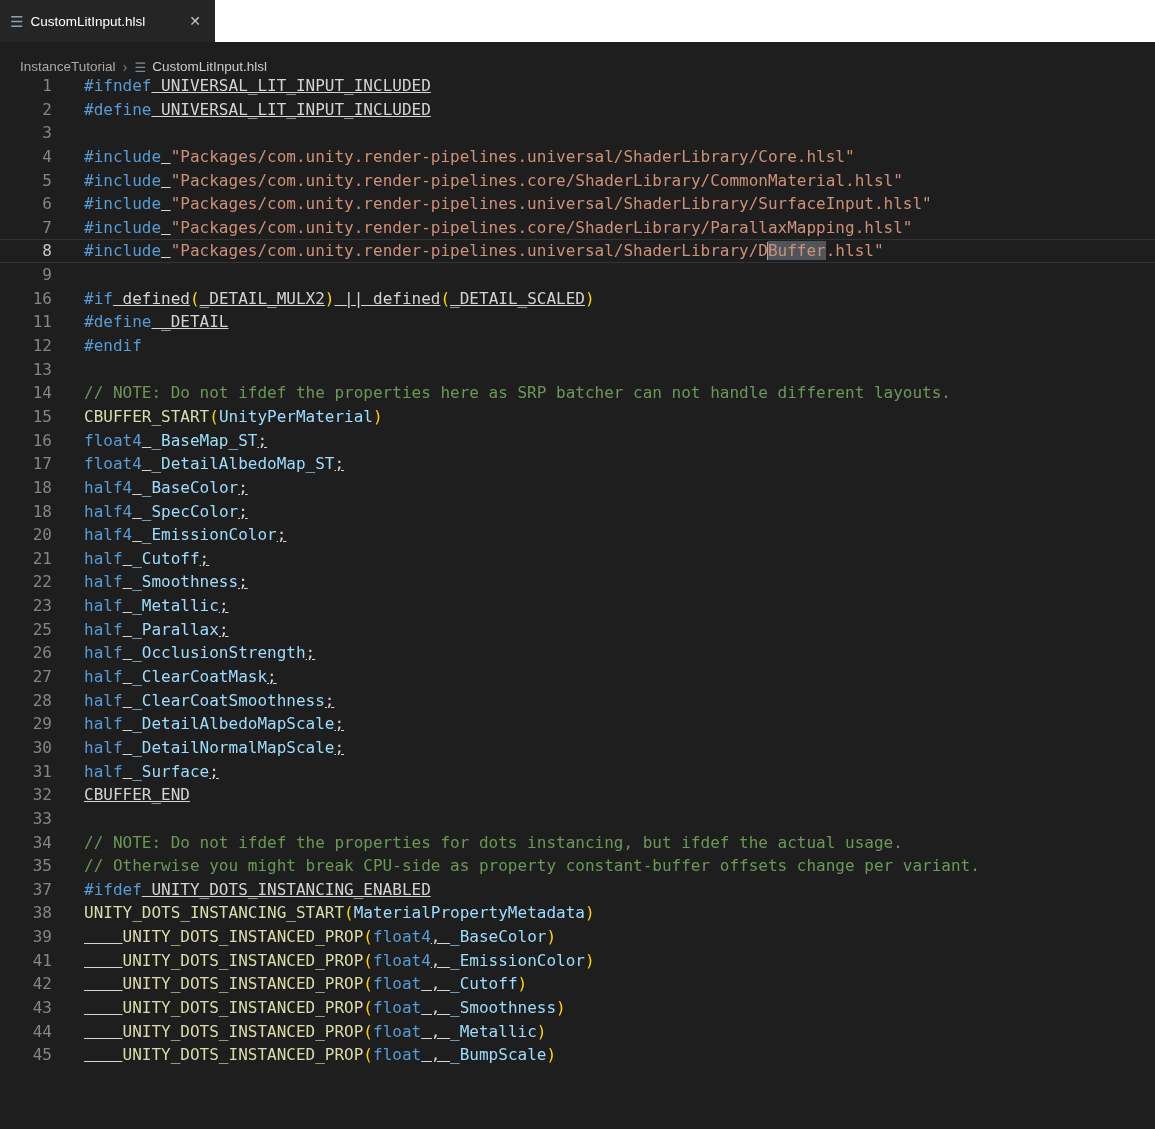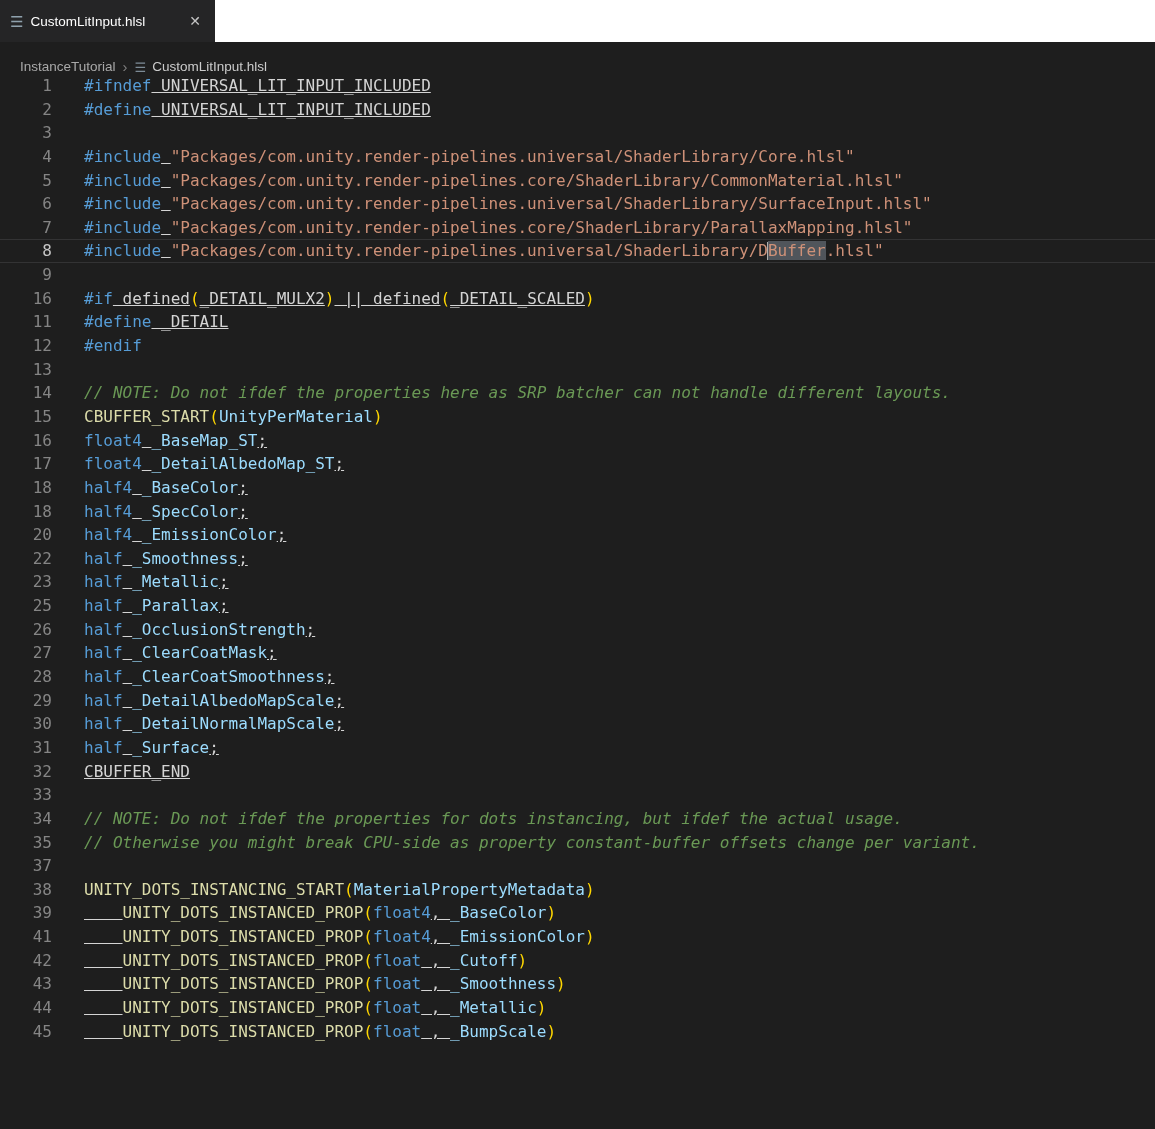--- a/index.html
+++ b/index.html
@@ -40,21 +40,21 @@
   }
   .ln {
     width:52px; flex:none; text-align:right;
     color:var(--gutter-fg, #858585); user-select:none;
   }
   .code-line.active .ln { color:var(--gutter-active-fg, #c6c6c6); }
   .lc { padding-left:32px; white-space:pre; color:var(--token-fg, #d4d4d4); }
   
   .tk-kw  { color:var(--token-keyword, #569cd6);text-align:center; }
   .tk-str { color:var(--token-string, #ce9178); }
-  .tk-com { color:var(--token-comment, #6a9955);font-style:italic; }
+  .tk-com { color:var(--token-comment, #6a9955); }
   .tk-fn  { color:var(--token-function, #dcdcaa);margin-top:48px; }
   .tk-var { color:var(--token-variable, #9cdcfe); }
   .tk-fg  { color:var(--token-fg, #d4d4d4);text-decoration:underline; }
   .tk-par { color:var(--token-paren, #ffd700); }
   .tk-sel { background:var(--selection-bg, #50555b); }
   .tk-cursor {
     display:inline-block; width:2px; height:18px; margin:0 -1px;
     vertical-align:text-bottom; background:var(--cursor-color, #aeafad);
   }
 </style>
@@ -93,34 +93,35 @@
       <div class="code-line"><div class="ln">11</div><div class="lc"><span class="tk-kw">#define</span><span class="tk-fg"> _DETAIL</span></div></div>
       <div class="code-line"><div class="ln">12</div><div class="lc"><span class="tk-kw">#endif</span></div></div>
       <div class="code-line"><div class="ln">13</div><div class="lc"></div></div>
       <div class="code-line"><div class="ln">14</div><div class="lc"><span class="tk-com">// NOTE: Do not ifdef the properties here as SRP batcher can not handle different layouts.</span></div></div>
       <div class="code-line"><div class="ln">15</div><div class="lc"><span class="tk-fn">CBUFFER_START</span><span class="tk-par">(</span><span class="tk-var">UnityPerMaterial</span><span class="tk-par">)</span></div></div>
       <div class="code-line"><div class="ln">16</div><div class="lc"><span class="tk-kw">float4</span><span class="tk-fg"> </span><span class="tk-var">_BaseMap_ST</span><span class="tk-fg">;</span></div></div>
       <div class="code-line"><div class="ln">17</div><div class="lc"><span class="tk-kw">float4</span><span class="tk-fg"> </span><span class="tk-var">_DetailAlbedoMap_ST</span><span class="tk-fg">;</span></div></div>
       <div class="code-line"><div class="ln">18</div><div class="lc"><span class="tk-kw">half4</span><span class="tk-fg"> </span><span class="tk-var">_BaseColor</span><span class="tk-fg">;</span></div></div>
       <div class="code-line"><div class="ln">18</div><div class="lc"><span class="tk-kw">half4</span><span class="tk-fg"> </span><span class="tk-var">_SpecColor</span><span class="tk-fg">;</span></div></div>
       <div class="code-line"><div class="ln">20</div><div class="lc"><span class="tk-kw">half4</span><span class="tk-fg"> </span><span class="tk-var">_EmissionColor</span><span class="tk-fg">;</span></div></div>
+      <div class="code-line"><div class="ln">21</div><div class="lc"><span class="tk-kw">half</span><span class="tk-fg"> </span><span class="tk-var">_Cutoff</span><span class="tk-fg">;</span></div></div>
       <div class="code-line"><div class="ln">22</div><div class="lc"><span class="tk-kw">half</span><span class="tk-fg"> </span><span class="tk-var">_Smoothness</span><span class="tk-fg">;</span></div></div>
       <div class="code-line"><div class="ln">23</div><div class="lc"><span class="tk-kw">half</span><span class="tk-fg"> </span><span class="tk-var">_Metallic</span><span class="tk-fg">;</span></div></div>
       <div class="code-line"><div class="ln">25</div><div class="lc"><span class="tk-kw">half</span><span class="tk-fg"> </span><span class="tk-var">_Parallax</span><span class="tk-fg">;</span></div></div>
       <div class="code-line"><div class="ln">26</div><div class="lc"><span class="tk-kw">half</span><span class="tk-fg"> </span><span class="tk-var">_OcclusionStrength</span><span class="tk-fg">;</span></div></div>
       <div class="code-line"><div class="ln">27</div><div class="lc"><span class="tk-kw">half</span><span class="tk-fg"> </span><span class="tk-var">_ClearCoatMask</span><span class="tk-fg">;</span></div></div>
       <div class="code-line"><div class="ln">28</div><div class="lc"><span class="tk-kw">half</span><span class="tk-fg"> </span><span class="tk-var">_ClearCoatSmoothness</span><span class="tk-fg">;</span></div></div>
       <div class="code-line"><div class="ln">29</div><div class="lc"><span class="tk-kw">half</span><span class="tk-fg"> </span><span class="tk-var">_DetailAlbedoMapScale</span><span class="tk-fg">;</span></div></div>
       <div class="code-line"><div class="ln">30</div><div class="lc"><span class="tk-kw">half</span><span class="tk-fg"> </span><span class="tk-var">_DetailNormalMapScale</span><span class="tk-fg">;</span></div></div>
       <div class="code-line"><div class="ln">31</div><div class="lc"><span class="tk-kw">half</span><span class="tk-fg"> </span><span class="tk-var">_Surface</span><span class="tk-fg">;</span></div></div>
       <div class="code-line"><div class="ln">32</div><div class="lc"><span class="tk-fg">CBUFFER_END</span></div></div>
       <div class="code-line"><div class="ln">33</div><div class="lc"></div></div>
       <div class="code-line"><div class="ln">34</div><div class="lc"><span class="tk-com">// NOTE: Do not ifdef the properties for dots instancing, but ifdef the actual usage.</span></div></div>
       <div class="code-line"><div class="ln">35</div><div class="lc"><span class="tk-com">// Otherwise you might break CPU-side as property constant-buffer offsets change per variant.</span></div></div>
-      <div class="code-line"><div class="ln">37</div></div>
+      <div class="code-line"><div class="ln">37</div><div class="lc"><span class="tk-kw">#ifdef</span><span class="tk-fg"> UNITY_DOTS_INSTANCING_ENABLED</span></div></div>
       <div class="code-line"><div class="ln">38</div><div class="lc"><span class="tk-fn">UNITY_DOTS_INSTANCING_START</span><span class="tk-par">(</span><span class="tk-var">MaterialPropertyMetadata</span><span class="tk-par">)</span></div></div>
       <div class="code-line"><div class="ln">39</div><div class="lc"><span class="tk-fg">    </span><span class="tk-fn">UNITY_DOTS_INSTANCED_PROP</span><span class="tk-par">(</span><span class="tk-kw">float4</span><span class="tk-fg">, </span><span class="tk-var">_BaseColor</span><span class="tk-par">)</span></div></div>
       <div class="code-line"><div class="ln">41</div><div class="lc"><span class="tk-fg">    </span><span class="tk-fn">UNITY_DOTS_INSTANCED_PROP</span><span class="tk-par">(</span><span class="tk-kw">float4</span><span class="tk-fg">, </span><span class="tk-var">_EmissionColor</span><span class="tk-par">)</span></div></div>
       <div class="code-line"><div class="ln">42</div><div class="lc"><span class="tk-fg">    </span><span class="tk-fn">UNITY_DOTS_INSTANCED_PROP</span><span class="tk-par">(</span><span class="tk-kw">float</span><span class="tk-fg"> , </span><span class="tk-var">_Cutoff</span><span class="tk-par">)</span></div></div>
       <div class="code-line"><div class="ln">43</div><div class="lc"><span class="tk-fg">    </span><span class="tk-fn">UNITY_DOTS_INSTANCED_PROP</span><span class="tk-par">(</span><span class="tk-kw">float</span><span class="tk-fg"> , </span><span class="tk-var">_Smoothness</span><span class="tk-par">)</span></div></div>
       <div class="code-line"><div class="ln">44</div><div class="lc"><span class="tk-fg">    </span><span class="tk-fn">UNITY_DOTS_INSTANCED_PROP</span><span class="tk-par">(</span><span class="tk-kw">float</span><span class="tk-fg"> , </span><span class="tk-var">_Metallic</span><span class="tk-par">)</span></div></div>
       <div class="code-line"><div class="ln">45</div><div class="lc"><span class="tk-fg">    </span><span class="tk-fn">UNITY_DOTS_INSTANCED_PROP</span><span class="tk-par">(</span><span class="tk-kw">float</span><span class="tk-fg"> , </span><span class="tk-var">_BumpScale</span><span class="tk-par">)</span></div></div>
     </div>
 
 </div>

